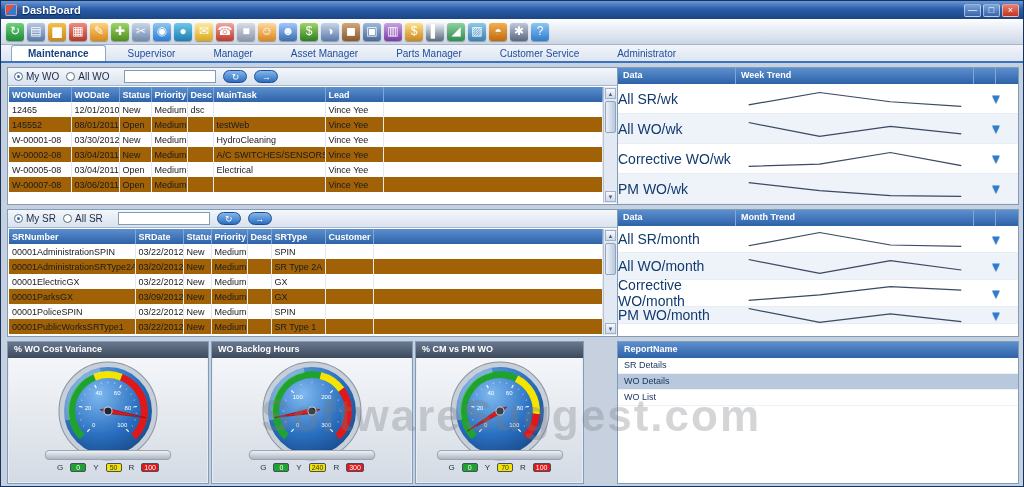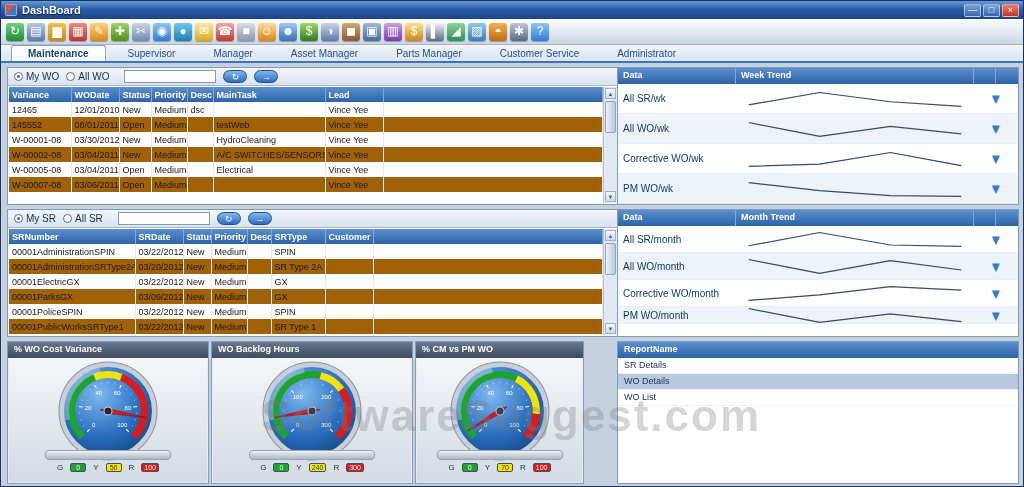--- a/index.html
+++ b/index.html
@@ -43,21 +43,21 @@
 .sarrow{position:absolute;left:1px;width:11px;height:11px;background:linear-gradient(180deg,#f8fafc,#cfd9e8);border:1px solid #9fb0c8;text-align:center;line-height:10px;font-size:6px;color:#4a6288;cursor:pointer}
 .sarrow.up{top:1px}.sarrow.down{bottom:1px}
 .sthumb{position:absolute;left:1px;top:14px;width:11px;height:32px;background:linear-gradient(90deg,#eef2f8,#b9c8dc);border:1px solid #8fa4c0;border-radius:2px;cursor:pointer}
 .thead{height:16px;display:flex;background:linear-gradient(180deg,#5b8fce,#2e62a8);color:#fff;font-size:9px;font-weight:bold}
 .thead .c1{width:118px;padding:2px 5px;border-right:1px solid #7fa8d8}
 .thead .c2{flex:1;padding:2px 5px;border-right:1px solid #7fa8d8}
 .thead .c3{width:22px;border-right:1px solid #7fa8d8}
 .thead .c4{width:22px}
 .trow{display:flex;align-items:center;border-bottom:1px solid #e8edf4;background:#fff}
 .trow.alt{background:#eef3fa}
-.trow .lbl{width:118px;font-size:10px;color:#123a6e;padding-left:5px;flex:0 0 118px}
+.trow .lbl{width:118px;font-size:14px;color:#123a6e;flex:0 0 118px}
 .trow svg{flex:1;height:24px}
 .trow .arrow{width:44px;flex:0 0 44px;text-align:center;color:#2b7cd3;font-size:13px;text-shadow:0 1px 1px #8899aa;cursor:pointer}
 .rephead{height:16px;background:linear-gradient(180deg,#5b8fce,#2e62a8);color:#fff;font-size:9px;font-weight:bold;padding:2px 6px}
 .repitem{height:16px;font-size:9px;padding:2px 6px;border-bottom:1px solid #eef1f6;color:#15335e;cursor:pointer;background:#fff}
 .repitem.sel{background:#b9c9dd}
 .ghead{height:16px;background:linear-gradient(180deg,#68788e,#3d4a5c);color:#fff;font-size:9px;font-weight:bold;padding:2px 6px}
 .gbody{position:absolute;left:1px;right:1px;top:16px;bottom:1px;background:linear-gradient(180deg,#f4f6f9,#d4dbe4);display:flex;flex-direction:column;align-items:center;justify-content:flex-start}
 .gleg{display:flex;gap:7px;align-items:center;font-size:8px;color:#1a2a44;margin-top:1px}
 .legbox{min-width:16px;padding:0 2px;height:9px;border:1px solid #44506a;border-radius:2px;font-size:7px;line-height:8px;text-align:center}
 .watermark{position:absolute;left:140px;top:328px;width:740px;text-align:center;font-size:44px;font-weight:bold;color:rgba(118,124,132,.32);letter-spacing:2px;pointer-events:none;z-index:40}
@@ -137,21 +137,21 @@
               <col style="width: 48px;">
               <col style="width: 32px;">
               <col style="width: 36px;">
               <col style="width: 26px;">
               <col style="width: 112px;">
               <col style="width: 58px;">
               <col>
             </colgroup>
             <thead>
               <tr>
-                <th>Variance</th>
+                <th>WONumber</th>
                 <th>WODate</th>
                 <th>Status</th>
                 <th>Priority</th>
                 <th>Desc</th>
                 <th>MainTask</th>
                 <th>Lead</th>
                 <th></th>
               </tr>
             </thead>
             <tbody>

